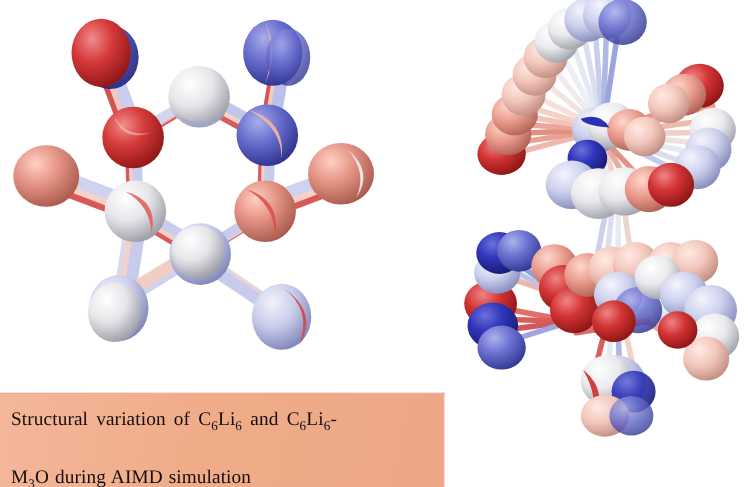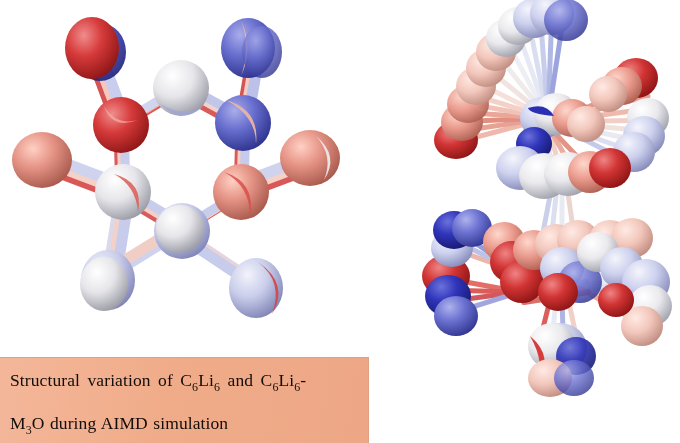--- a/index.html
+++ b/index.html
@@ -36,42 +36,42 @@
     display: block;
     width: 100%;
     height: 100%;
   }
 
   
   #caption-panel {
     position: absolute;
     left: 0px;
     top: 357px;
-    width: 369px;
+    width: 404px;
     height: 86px;
     box-sizing: border-box;
     background: linear-gradient(100deg, #f4b79a 0%, #f0ac89 45%, #eda787 100%);
     border-top: 1px solid #e2a083;
     border-right: 1px solid #e2a083;
     padding: 10px 8px 0 10px;
   }
   .caption-line {
     color: #130d0b;
     font-family: "Liberation Serif", serif;
     font-size: 17.5px;
     line-height: 1.05;
     white-space: nowrap;
   }
   #caption-line-1 {
     margin-top: 3px;
     letter-spacing: 0.1px;
     word-spacing: 3px;
   }
   #caption-line-2 {
-    margin-top: 25px;
+    margin-top: 35px;
     letter-spacing: 0.1px;
     word-spacing: 1px;
   }
   .sub {
     font-size: 12px;
     vertical-align: sub;
     line-height: 0;
   }
 </style>
 </head>

